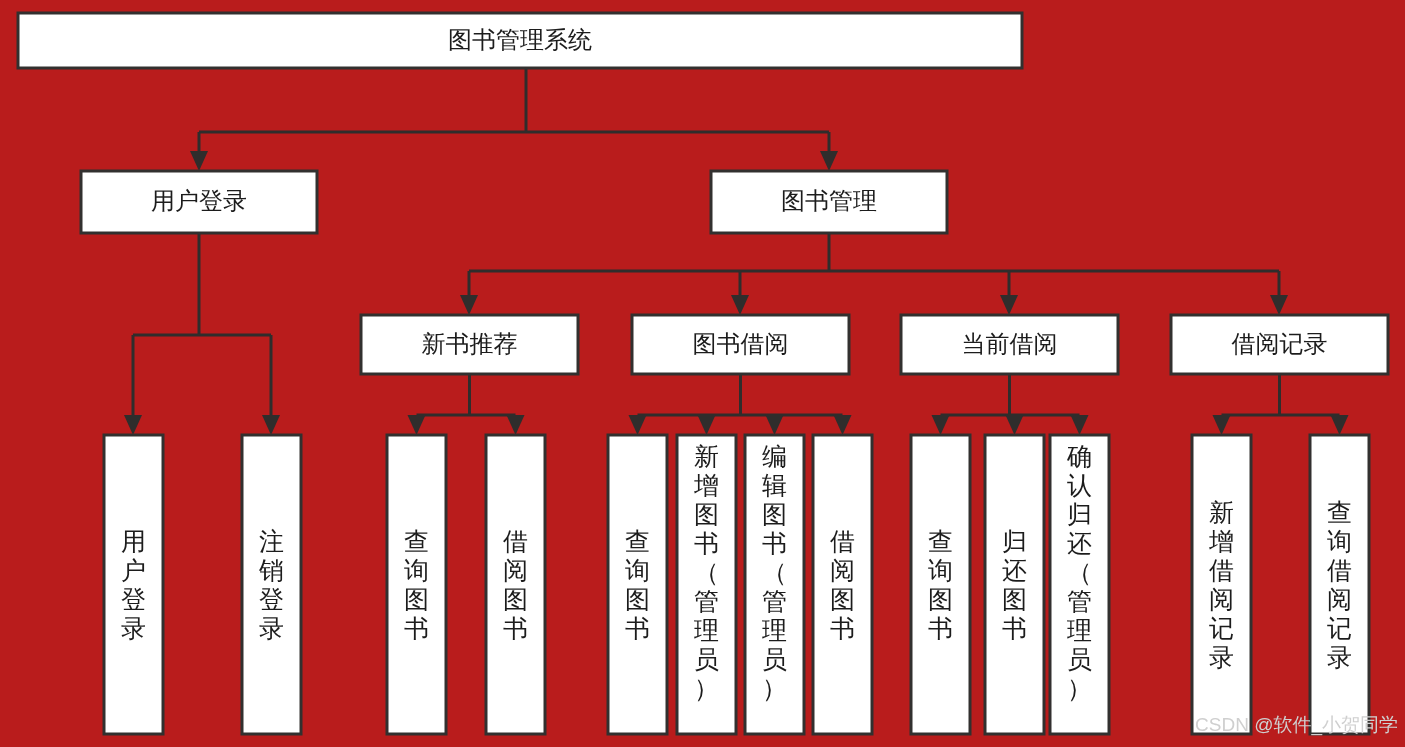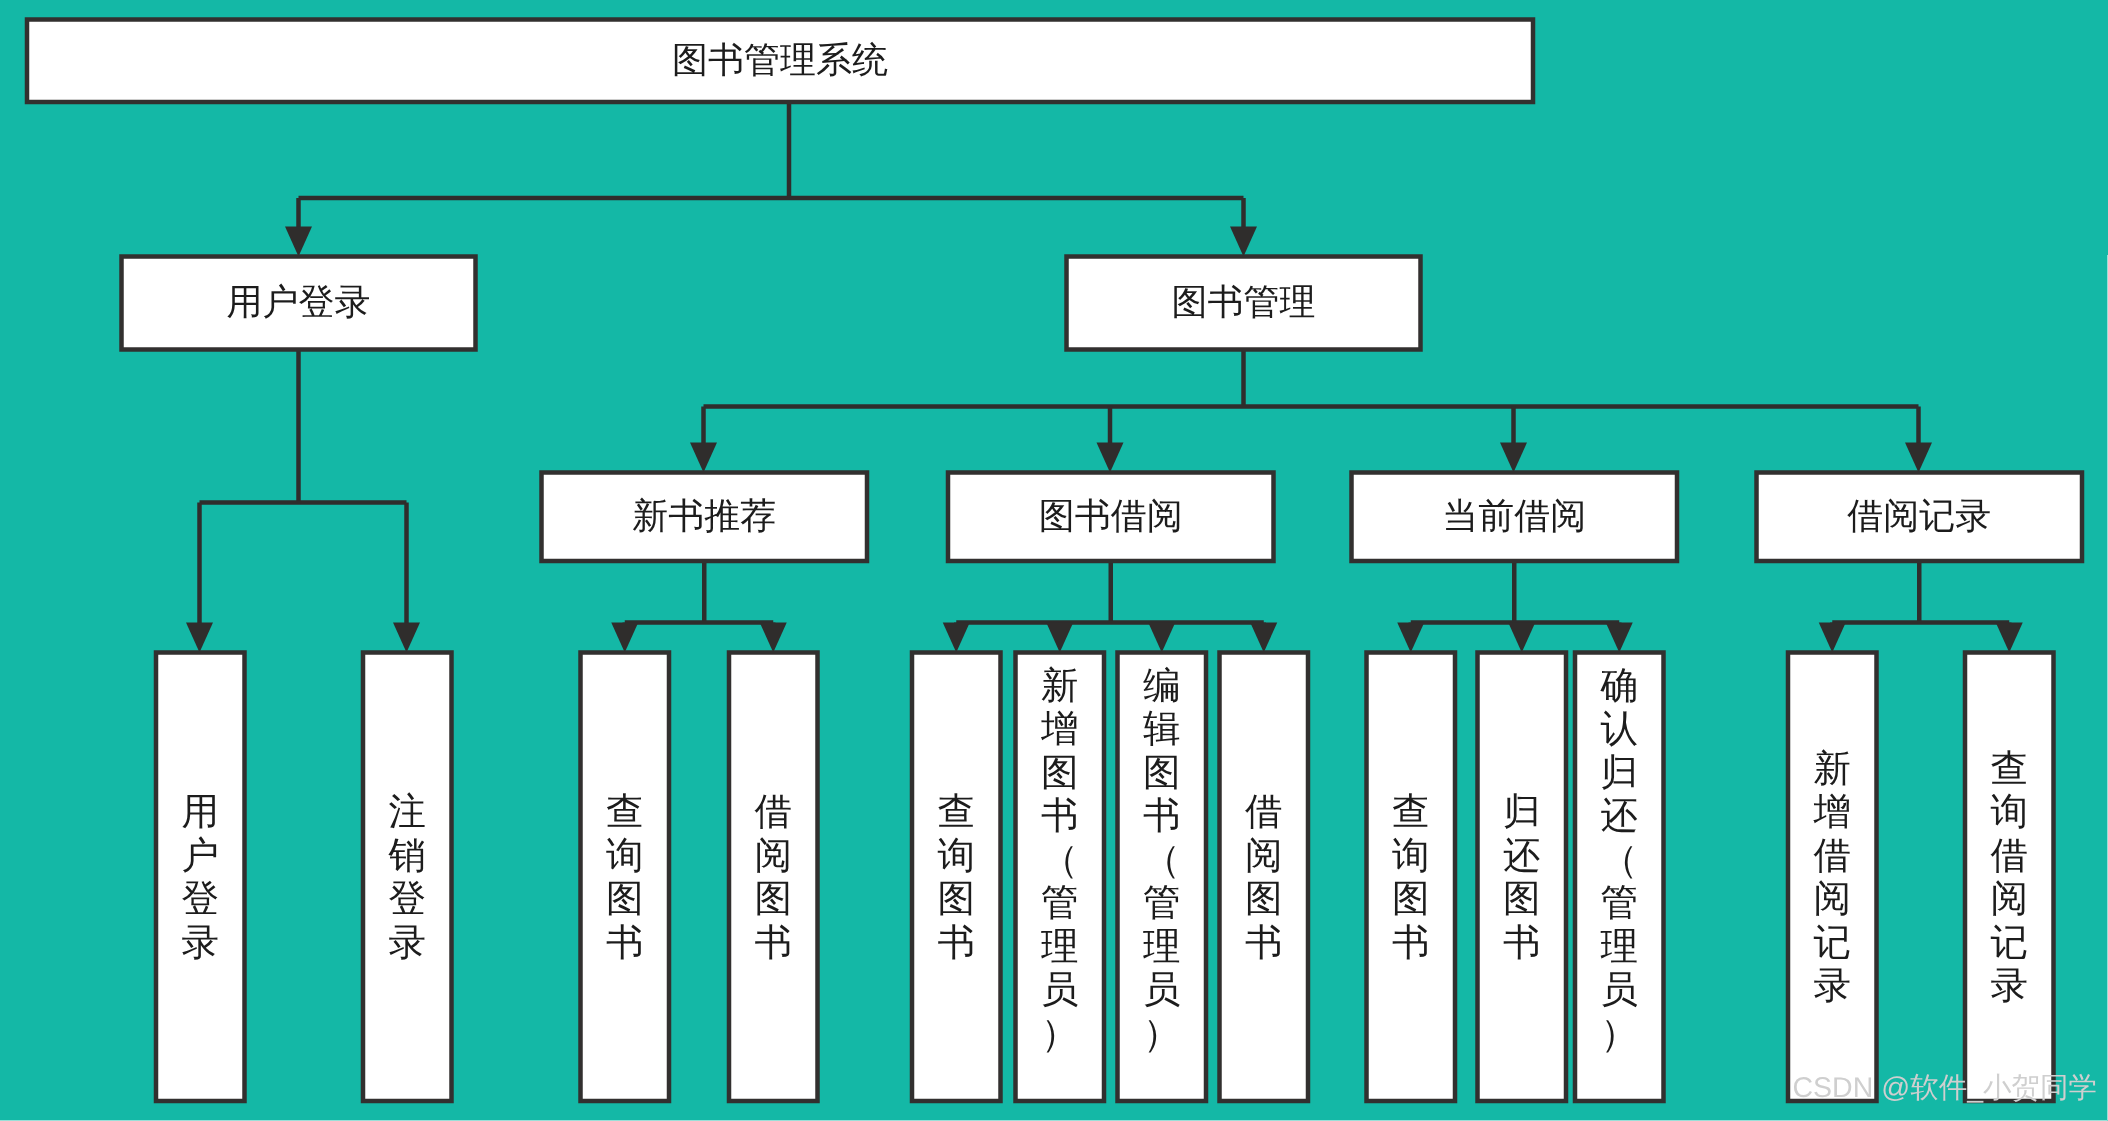--- a/index.html
+++ b/index.html
@@ -10,21 +10,21 @@
   body {
     width: 1405px;
     height: 747px;
     font-family: "Liberation Sans", "DejaVu Sans", sans-serif;
     overflow: hidden;
   }
   #diagram-root {
     position: relative;
     width: 1405px;
     height: 747px;
-    background: #14b8a6;
+    background: #b91c1c;
   }
   svg.diagram-canvas {
     position: absolute;
     left: 0;
     top: 0;
     width: 1405px;
     height: 747px;
   }
   .node-box {
     fill: #ffffff;

